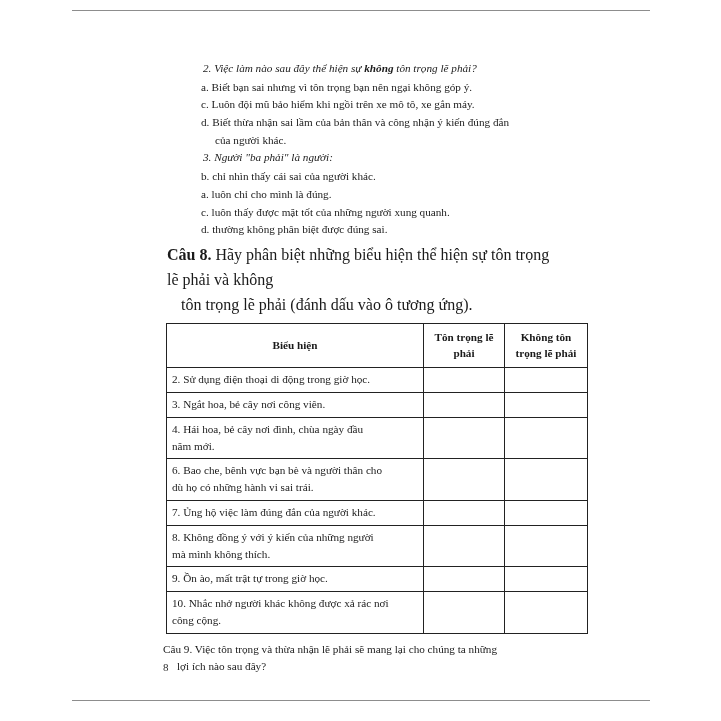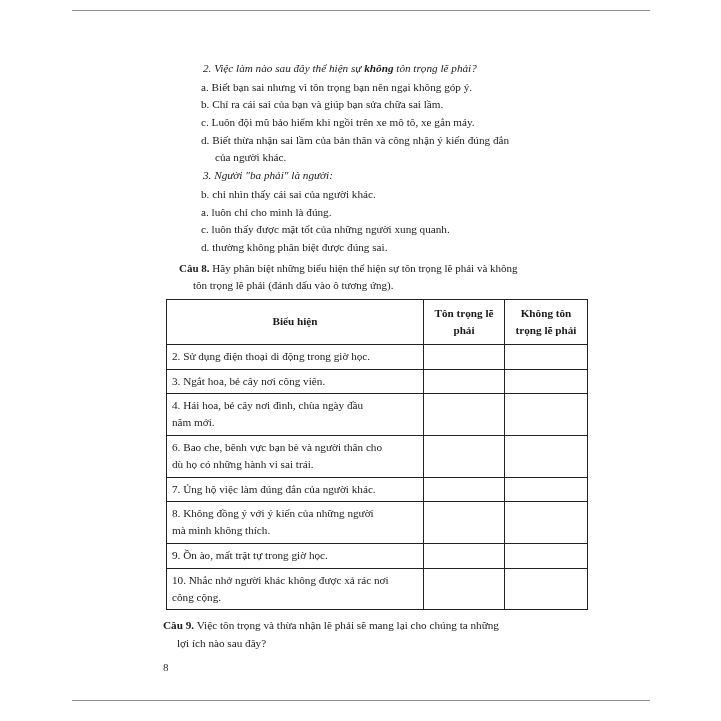--- a/index.html
+++ b/index.html
@@ -57,23 +57,23 @@
     font-size: 11.2px;
     line-height: 1.58;
     margin-left: 38px;
     margin-bottom: 0px;
   }
   .opt .cont {
     display: block;
     margin-left: 14px;
   }
   .cau {
-    font-size: 11px;
-    line-height: 1.58;
-    margin-left: 16px;
+    font-size: 16px;
+    line-height: 1.58;
+    margin-left: 4px;
     margin-top: 3px;
   }
   .cau b { font-weight: bold; }
   .cau .cont {
     display: block;
     margin-left: 14px;
   }
   table.grid {
     border-collapse: collapse;
     margin-top: 5px;
@@ -99,21 +99,21 @@
   .col-a { width: 248px; }
   .col-b { width: 72px; }
   .col-c { width: 74px; }
   td.mark-cell { height: 1px; }
   .row-text { display: block; }
   .after-table {
     font-size: 11.2px;
     line-height: 1.58;
     margin-top: 7px;
   }
-  .after-table b { font-weight: bold; }
+  .after-table b { font-weight: normal; }
   .after-table .cont { display: block; margin-left: 14px; }
   .pagenum {
     position: absolute;
     left: 163px;
     top: 661px;
     font-size: 11px;
     color: #2b2b2b;
   }
 </style>
 </head>
@@ -121,21 +121,20 @@
 
 <div class="page">
 
   <div class="top-rule"></div>
   <div class="bottom-rule"></div>
 
   <div class="content">
 
     <div class="q-head"><span>2. Việc làm nào sau đây thể hiện sự </span><b>không</b><span> tôn trọng lẽ phải?</span></div>
     <div class="opt"><span>a. Biết bạn sai nhưng vì tôn trọng bạn nên ngại không góp ý.</span></div>
-    <div class="opt"><span>b. Chỉ ra cái sai của bạn và giúp bạn sửa chữa sai lầm.</span></div>
     <div class="opt"><span>c. Luôn đội mũ bảo hiểm khi ngồi trên xe mô tô, xe gắn máy.</span></div>
     <div class="opt"><span>d. Biết thừa nhận sai lầm của bản thân và công nhận ý kiến đúng đắn</span><span class="cont">của người khác.</span></div>
 
     <div class="q-head"><span>3. Người "ba phải" là người:</span></div>
     <div class="opt"><span>b. chỉ nhìn thấy cái sai của người khác.</span></div>
     <div class="opt"><span>a. luôn chỉ cho mình là đúng.</span></div>
     <div class="opt"><span>c. luôn thấy được mặt tốt của những người xung quanh.</span></div>
     <div class="opt"><span>d. thường không phân biệt được đúng sai.</span></div>
 
     <div class="cau"><b>Câu 8.</b><span> Hãy phân biệt những biểu hiện thể hiện sự tôn trọng lẽ phải và không</span><span class="cont">tôn trọng lẽ phải (đánh dấu vào ô tương ứng).</span></div>

